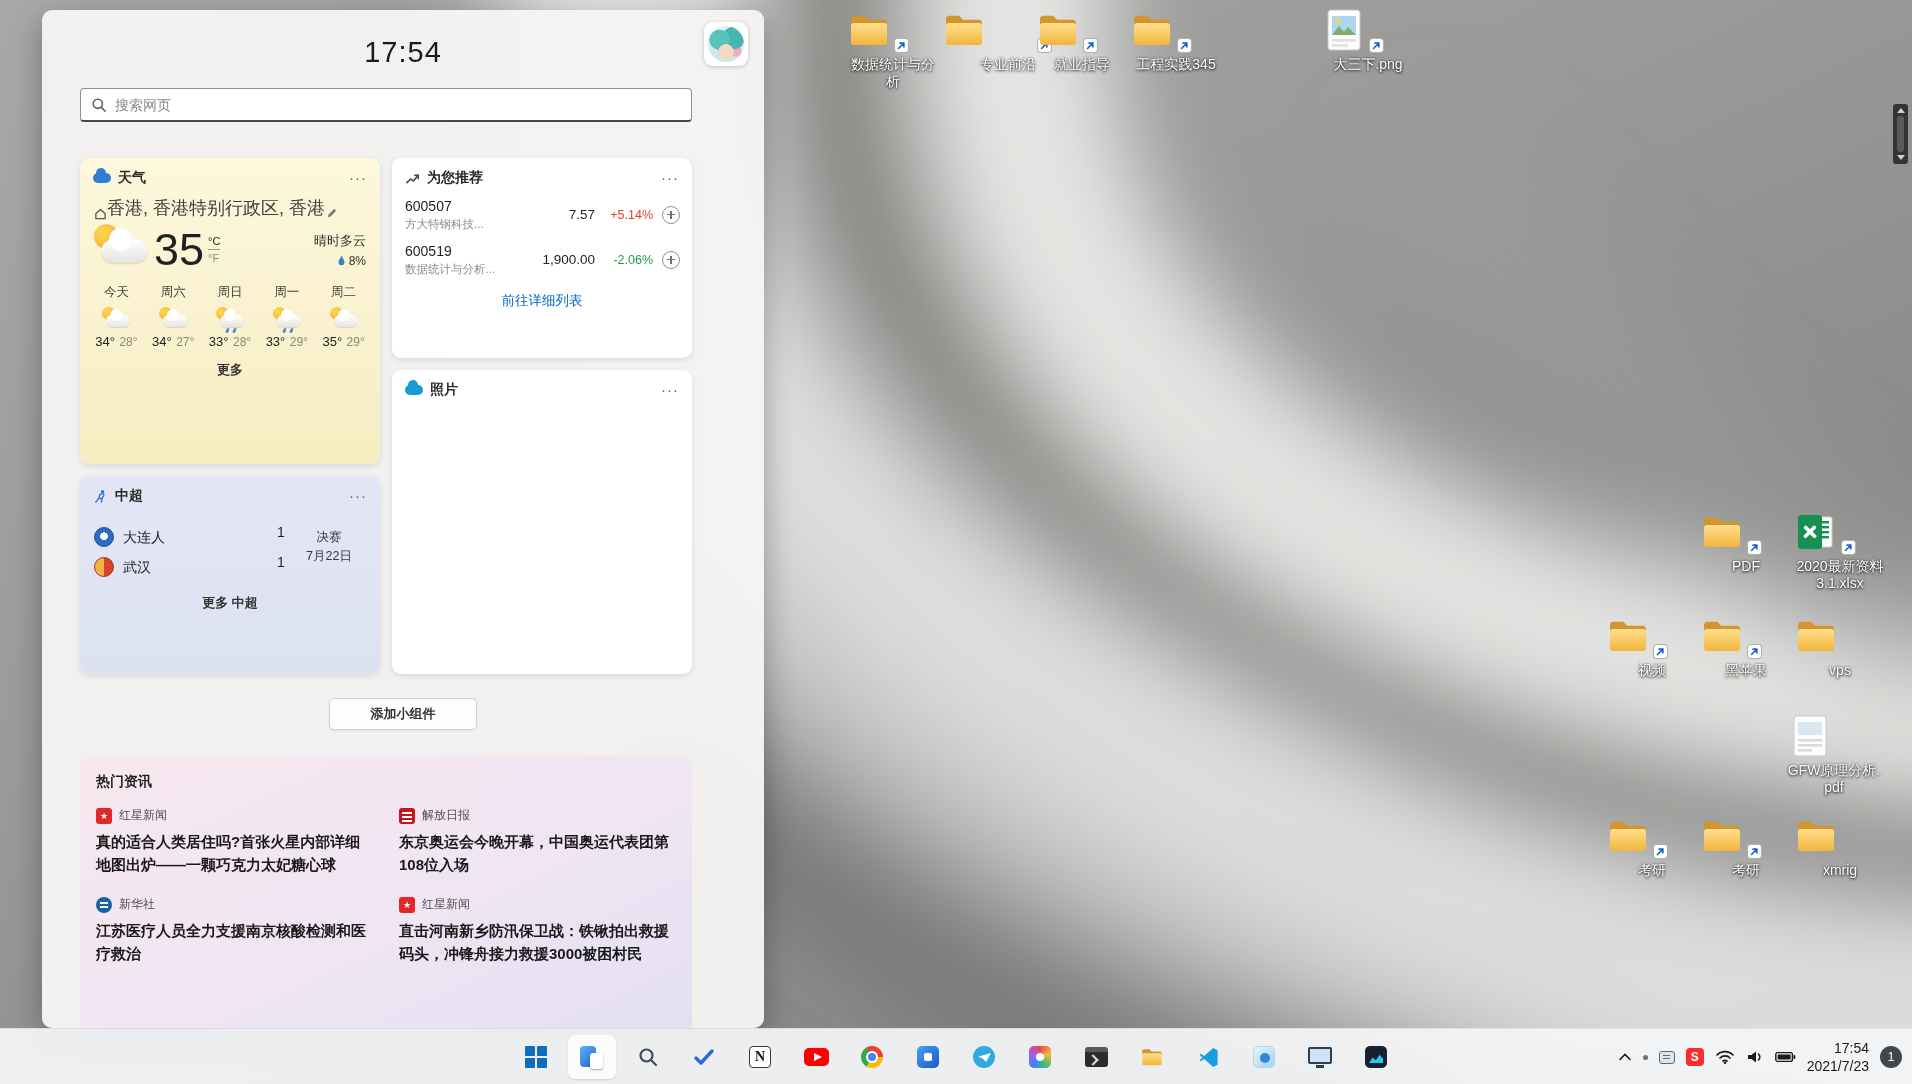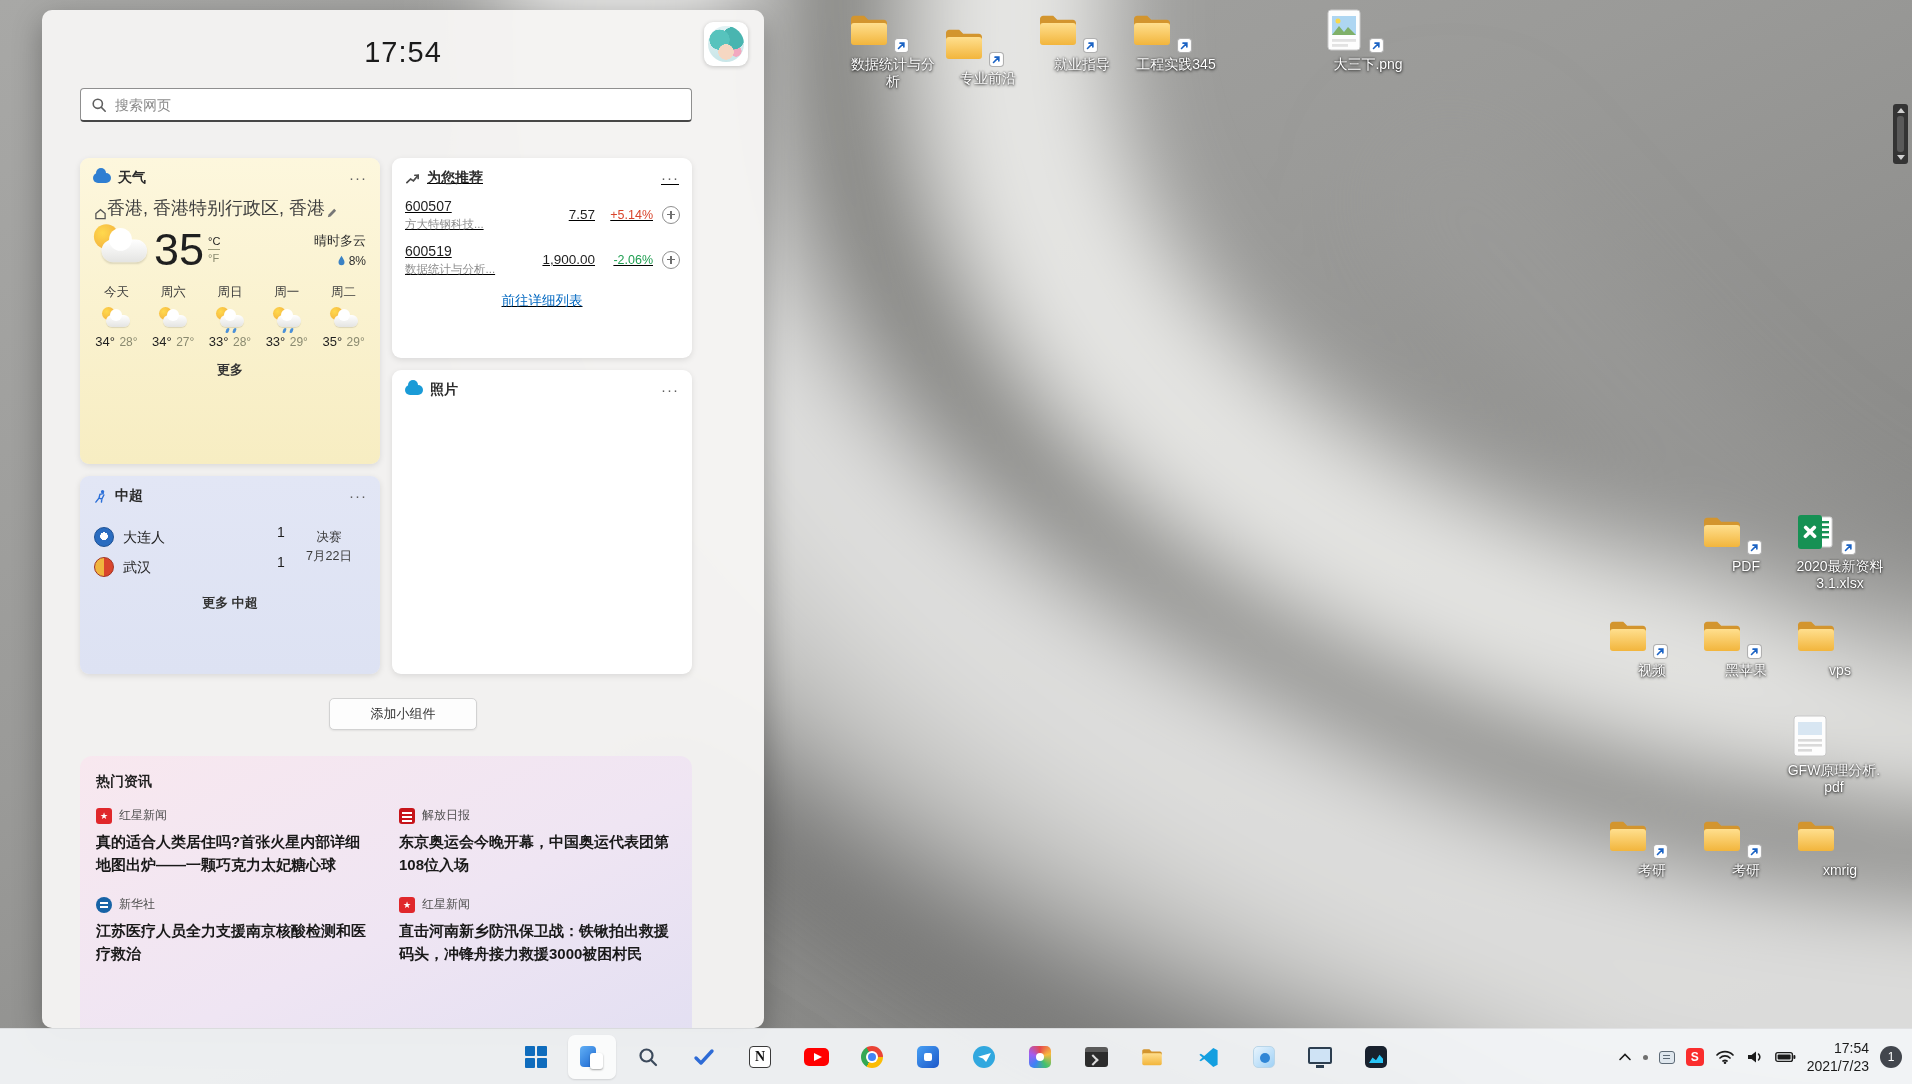--- a/index.html
+++ b/index.html
@@ -75,21 +75,21 @@
   .wic { position:relative; width:30px; height:23px; display:block; }
   .wic .sun { position:absolute; left:1px; top:0; width:13px; height:13px; border-radius:50%;
               background:radial-gradient(circle at 35% 35%, #ffd94d, #f0a63a); }
   .wic .cl { position:absolute; left:5px; top:8px; width:24px; height:12px; border-radius:8px;
              background:linear-gradient(#ffffff,#e4e4e2); box-shadow:0 1px 1px rgba(0,0,0,.12); }
   .wic .cl::before { content:""; position:absolute; left:4px; top:-6px; width:12px; height:12px; border-radius:50%; background:#fff; }
   .wic.rain::after { content:""; position:absolute; left:11px; top:21px; width:2.6px; height:5px;
                      background:#4a90d9; border-radius:2px; transform:skewX(-18deg); box-shadow:7px 0 0 #4a90d9; }
 
   
-  .card.stocks { left:350px; top:148px; width:300px; height:200px;text-decoration:underline; }
+  .card.stocks { left:350px; top:148px; width:300px; height:200px; }
   .stock-row { display:flex; align-items:center; padding:10px 12px 0 13px; }
   .st-left { width:108px; }
   .st-sym { font-size:14px; color:#1f1f1f; }
   .st-name { font-size:11.5px; color:#8c8c8c; margin-top:2px; }
   .st-price { margin-left:auto; font-size:13.5px; color:#1f1f1f; }
   .st-chg { width:58px; text-align:right; font-size:12.5px; }
   .st-chg.up { color:#d9452c; } .st-chg.down { color:#1e9e50; }
   .plusbtn { position:relative; width:18px; height:18px; border:1.4px solid #8f8f8f; border-radius:50%; margin-left:9px; flex:0 0 auto; cursor:pointer; }
   .plusbtn::before,.plusbtn::after { content:""; position:absolute; background:#6f6f6f; }
   .plusbtn::before { left:4px; top:7px; width:8px; height:1.6px; }
@@ -108,21 +108,21 @@
   .badge-wuhan { width:20px; height:20px; border-radius:50%; background:conic-gradient(#d9452c 0 50%, #f0b53e 50% 100%); border:1px solid #a33321; }
   .scores { width:22px; text-align:center; }
   .score { height:30px; line-height:30px; font-size:14px; color:#1f1f1f; }
   .stage-col { width:74px; display:flex; flex-direction:column; justify-content:center; text-align:center;
                font-size:12.5px; color:#3a3a3a; line-height:1.5; }
   .s-more { text-align:center; margin-top:17px; font-size:13px; font-weight:700; color:#333; cursor:pointer; }
 
   
   .addbtn { position:absolute; top:688px; left:50%; transform:translateX(-50%); width:148px; height:32px;
             background:#fdfdfd; border:1px solid #d2d2d2; border-radius:5px; font-size:13px; color:#333;
-            display:flex; align-items:center; justify-content:center; cursor:pointer; box-shadow:0 1px 2px rgba(0,0,0,.07); }
+            display:flex; align-items:center; justify-content:center; cursor:pointer; box-shadow:0 1px 2px rgba(0,0,0,.07);font-weight:bold; }
 
   
   .news { position:absolute; left:38px; top:746px; width:612px; height:300px; border-radius:12px 12px 0 0;
           background:linear-gradient(155deg,#f8e8ef 0%, #efe5f3 55%, #e2dff2 100%); padding:17px 16px; }
   .news-title { font-size:14px; font-weight:700; color:#1f1f1f; }
   .news-grid { display:grid; grid-template-columns:1fr 1fr; column-gap:26px; row-gap:20px; margin-top:16px; }
   .src-row { display:flex; align-items:center; gap:7px; font-size:12px; color:#4f4f4f; }
   .slogo { width:16px; height:16px; border-radius:3px; flex:0 0 auto; position:relative; }
   .slogo.red { background:#e0272b; }
   .slogo.red::after { content:"★"; position:absolute; inset:0; color:#fff; font-size:9px; line-height:16px; text-align:center; }
@@ -263,21 +263,21 @@
     <span class="ico">
       <svg class="svg48">
           <use href="#sym-folder"></use>
         </svg>
       <svg class="overlay-arrow">
           <use href="#sym-shortcut"></use>
         </svg>
     </span>
     <span class="lbl">数据统计与分析</span>
   </div>
-  <div class="dicon" style="left:940px;top:20px;">
+  <div class="dicon" style="left:940px;top:6px;text-align:right;">
     <span class="ico">
       <svg class="svg48">
           <use href="#sym-folder"></use>
         </svg>
       <svg class="overlay-arrow">
           <use href="#sym-shortcut"></use>
         </svg>
     </span>
     <span class="lbl">专业前沿</span>
   </div>

